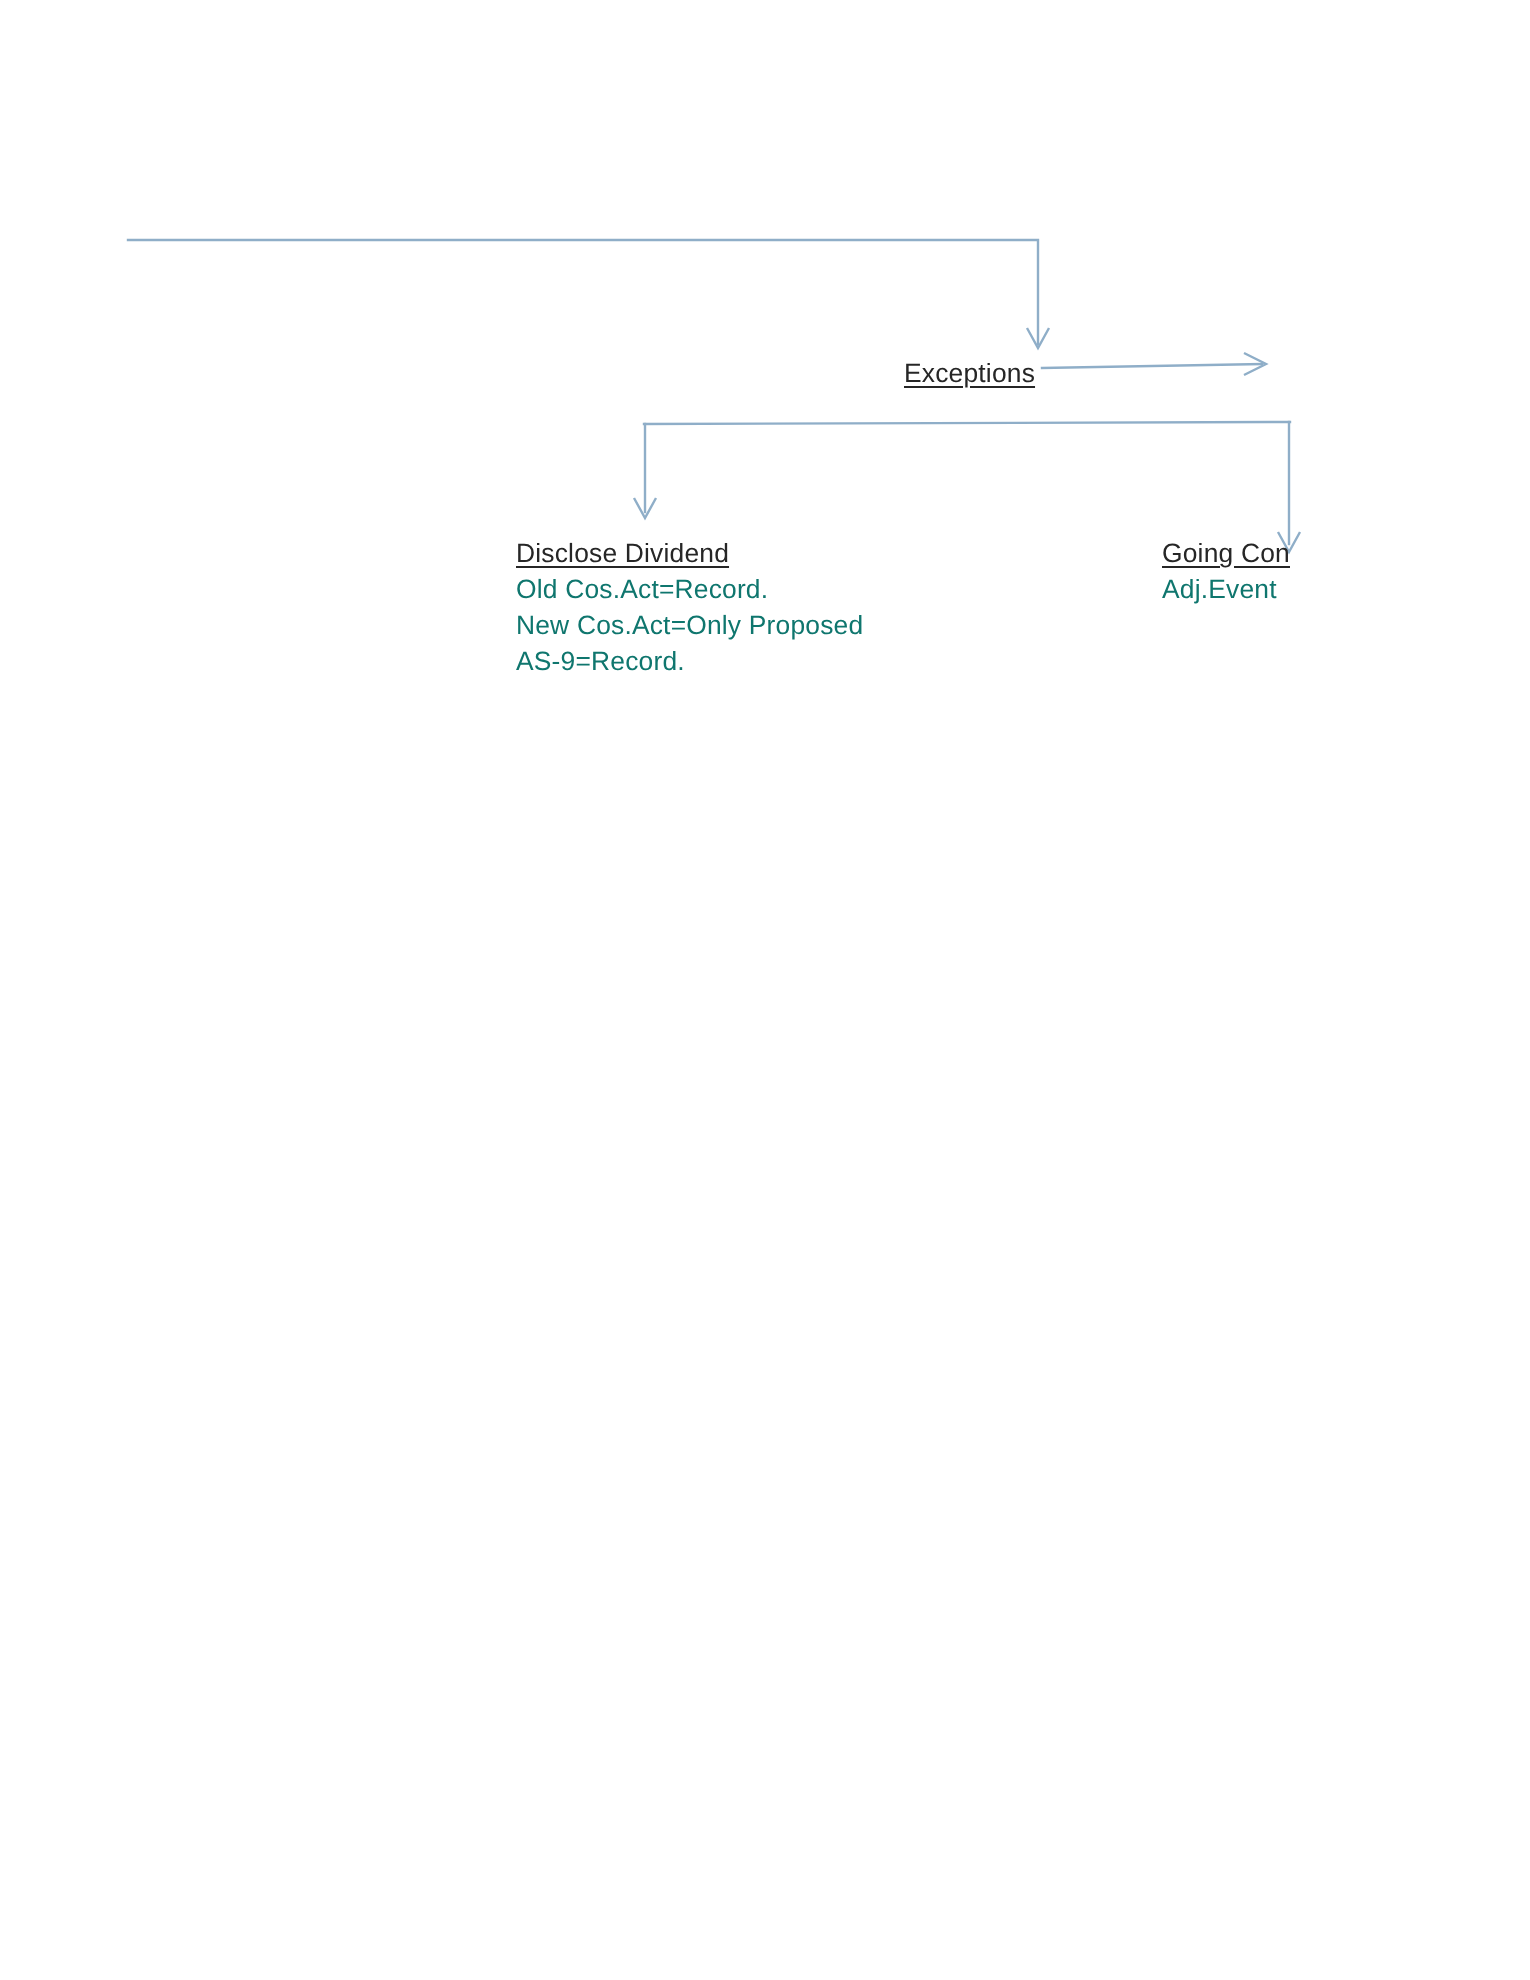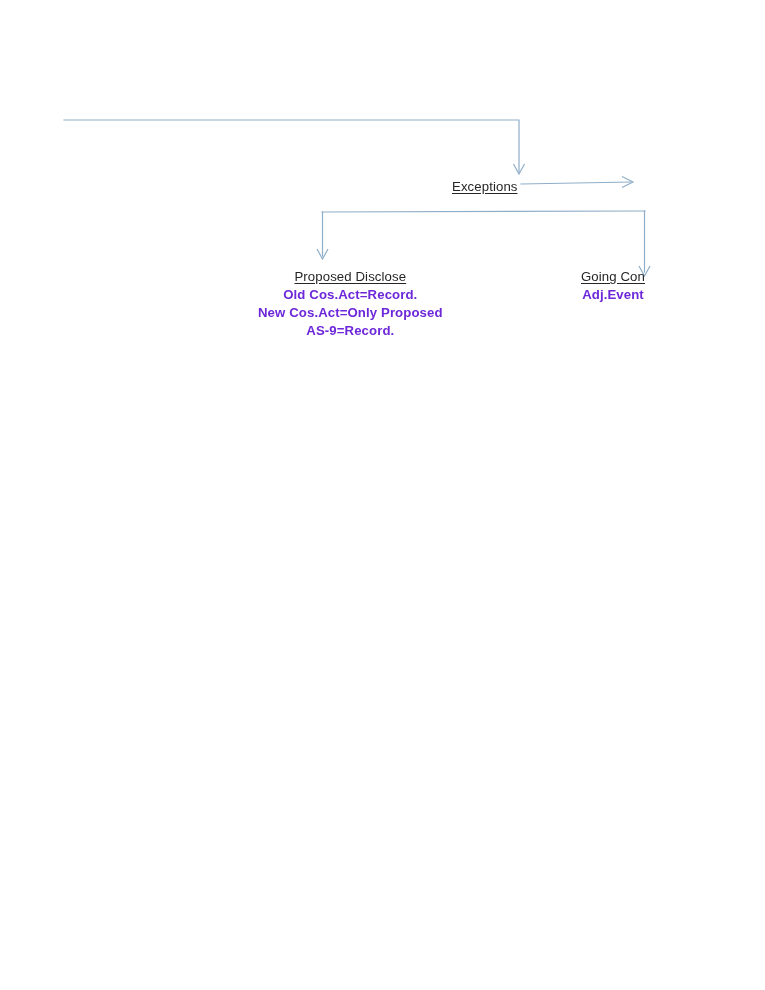--- a/index.html
+++ b/index.html
@@ -27,32 +27,30 @@
     pointer-events: none;
   }
   .node {
     position: absolute;
     white-space: nowrap;
     color: #262626;
     font-family: "Liberation Sans", sans-serif;
     font-size: 13.2px;
     line-height: 18px;
     letter-spacing: 0.1px;
-    text-align: center;
   }
   .node-title {
     display: inline-block;
     text-decoration: underline;
     text-underline-offset: 2px;
     color: #262626;
   }
   .node-line {
     display: block;
-    color: #6d28d9;
-    font-weight: bold;
+    color: #0f766e;
   }
   
   #node-exceptions {
     left: 452px;
     top: 178px;
   }
   #node-proposed-dividend {
     left: 258px;
     top: 268px;
   }
@@ -99,21 +97,21 @@
       <path d="M 644.5 211 L 644.5 272" fill="none" stroke="#8faec8" stroke-width="1.2" stroke-linecap="square"></path>
       <path d="M 639 266 L 644.5 276 L 650 266" fill="none" stroke="#8faec8" stroke-width="1.2" stroke-linecap="butt" stroke-linejoin="miter"></path>
     </g>
   </svg>
 
   <div class="node" id="node-exceptions">
     <span class="node-title">Exceptions</span>
   </div>
 
   <div class="node" id="node-proposed-dividend">
-    <span class="node-title">Proposed Disclose</span>
+    <span class="node-title">Disclose Dividend</span>
     <span class="node-line">Old Cos.Act=Record.</span>
     <span class="node-line">New Cos.Act=Only Proposed</span>
     <span class="node-line">AS-9=Record.</span>
   </div>
 
   <div class="node" id="node-going-concern">
     <span class="gc-clip">
       <span class="node-title">Going Conc</span>
     </span>
     <span class="node-line">Adj.Event</span>

